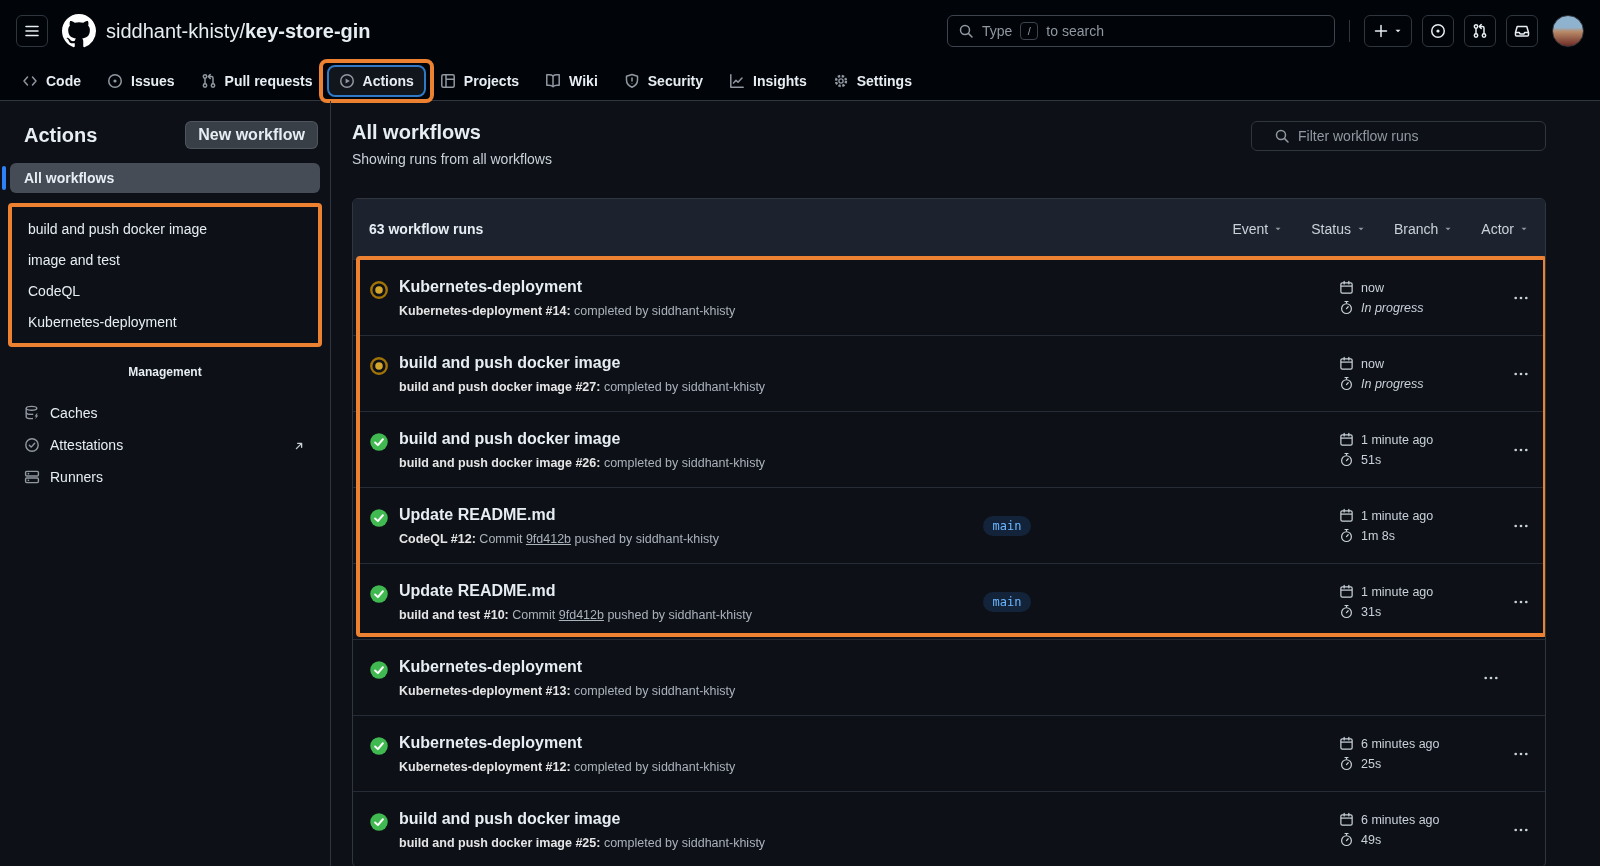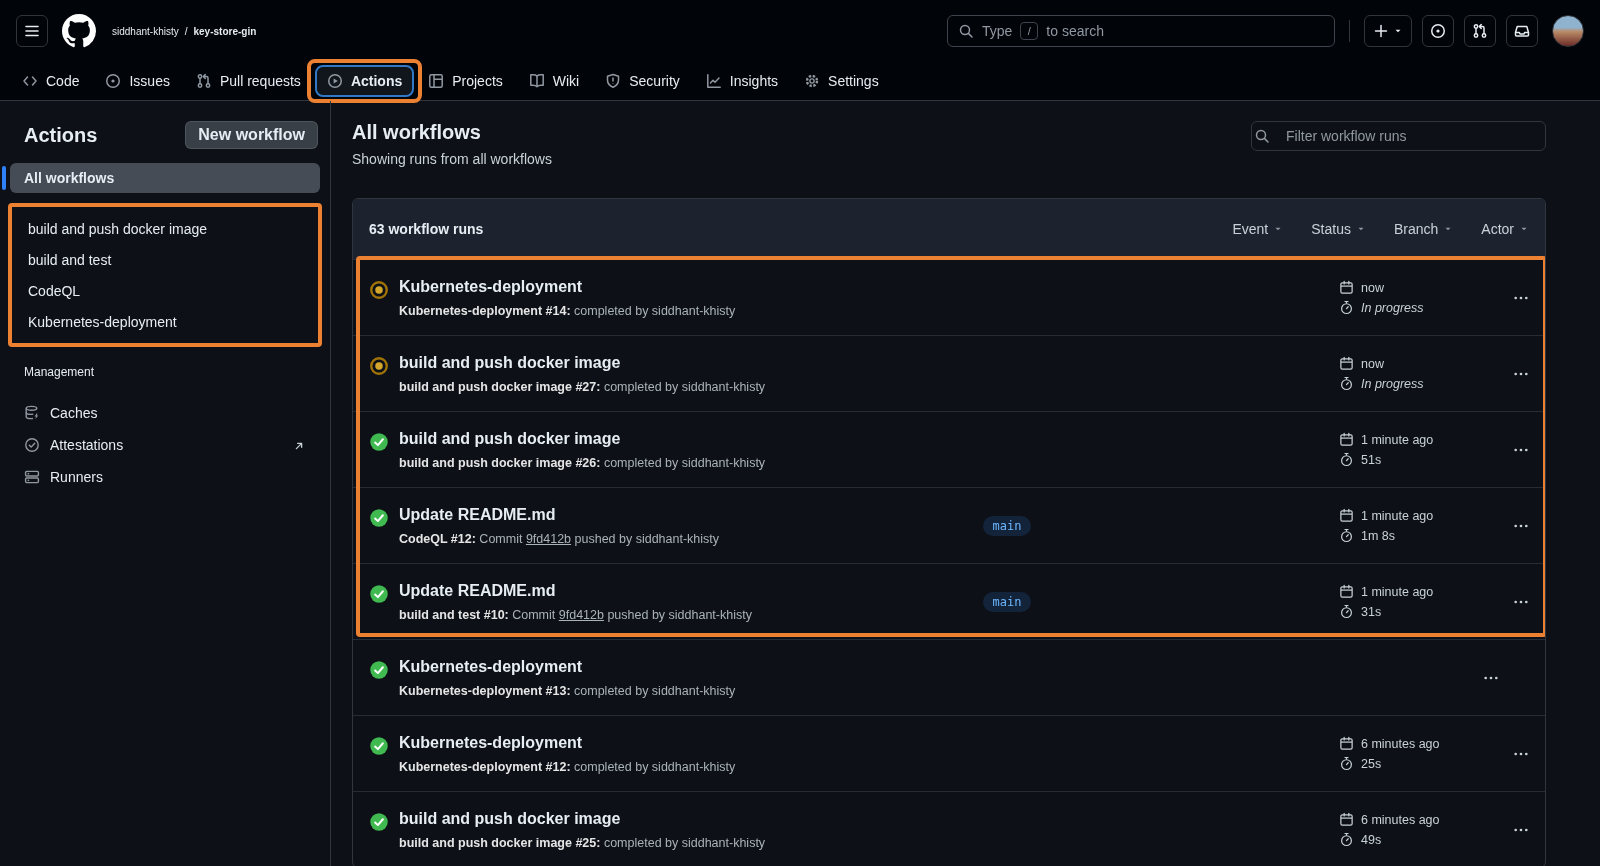--- a/index.html
+++ b/index.html
@@ -15,65 +15,65 @@
     width:1600px;height:866px;overflow:hidden;background:var(--bg);color:var(--text);
     font-family:"Liberation Sans", sans-serif; font-size:14px; position:relative;
   }
   svg{display:block;}
   button{font-family:inherit;background:none;border:none;color:inherit;cursor:pointer;padding:0;}
 
   
   .app-header{height:62px;background:var(--header-bg);display:flex;align-items:center;padding:0 16px;gap:10px;}
   .hamburger{width:32px;height:32px;border:1px solid var(--border);border-radius:6px;display:flex;align-items:center;justify-content:center;color:var(--text);}
   .gh-logo{color:#fff;margin-left:4px;}
-  .breadcrumb{display:flex;align-items:center;gap:6px;margin-left:6px;font-size:10px;}
+  .breadcrumb{display:flex;align-items:center;gap:0;font-size:20px;}
   .breadcrumb .owner{color:var(--text);}
   .breadcrumb .sep{color:var(--text);}
   .breadcrumb .repo{font-weight:700;}
   .header-spacer{flex:1;}
   .search-box{width:388px;height:32px;border:1px solid #3d444d;border-radius:6px;display:flex;align-items:center;gap:8px;padding:0 10px;color:var(--muted);background:var(--header-bg);}
   .search-box .slash-key{width:18px;height:18px;border:1px solid #3d444d;border-radius:4px;display:flex;align-items:center;justify-content:center;font-size:11px;color:var(--muted);}
   .header-divider{width:1px;height:22px;background:var(--border);margin:0 4px;}
   .icon-btn{height:32px;min-width:32px;border:1px solid var(--border);border-radius:6px;display:flex;align-items:center;justify-content:center;color:var(--text);gap:4px;}
   .icon-btn.plus-btn{width:48px;}
   .avatar{width:32px;height:32px;border-radius:50%;margin-left:4px;border:1px solid #30363d;
     background:linear-gradient(180deg,#8fb3cf 0%,#8fb3cf 38%,#b98b68 52%,#6e2b26 100%);}
 
   
   .tab-nav{height:39px;background:var(--header-bg);border-bottom:1px solid var(--border);display:flex;align-items:center;padding:0 12px;gap:6px;}
-  .tab{display:flex;align-items:center;gap:8px;padding:6px 10px;font-size:14px;color:var(--text);border-radius:6px;position:relative;}
+  .tab{display:flex;align-items:center;gap:8px;padding:6px 10px;font-size:14px;color:var(--text);border-radius:6px;position:relative;font-weight:bold;}
   .tab .tab-icon{color:var(--muted);}
   .tab.selected{outline:2px solid #3178c6;background:#11161d;font-weight:700;}
   .tab-annotation{position:absolute;inset:-8px -10px;border:4px solid var(--orange);border-radius:8px;pointer-events:none;}
 
   
   .content{display:flex;height:765px;}
   .sidebar{width:331px;border-right:1px solid var(--border);padding-top:20px;position:relative;flex:none;}
   .main{flex:1;padding:20px 54px 0 21px;}
 
   
   .sidebar-head{display:flex;align-items:center;justify-content:space-between;padding:0 12px 0 24px;margin-bottom:14px;}
   .sidebar-title{font-size:20px;font-weight:700;}
   .new-workflow-btn{height:28px;padding:0 12px;background:var(--btn-bg);border:1px solid rgba(240,246,252,0.12);border-radius:6px;font-size:16px;font-weight:600;color:var(--text);}
   .all-workflows{position:relative;margin:0 10px;height:30px;display:flex;align-items:center;background:var(--sel-bg);border-radius:6px;padding-left:14px;font-weight:700;font-size:14px;cursor:pointer;}
   .accent-bar{position:absolute;left:-8px;top:3px;width:4px;height:24px;border-radius:2px;background:#2f81f7;}
   .annotation-box{border:4px solid var(--orange);border-radius:4px;}
   .sidebar-annotation{margin:10px 8px 0 8px;padding:6px 0;}
   .wf-item{height:31px;display:flex;align-items:center;padding-left:16px;font-size:14px;color:var(--text);cursor:pointer;}
   .mgmt{margin-top:18px;padding:0 24px 0 24px;}
-  .mgmt-label{font-size:12px;font-weight:400;color:var(--text);margin:0 0 10px 0;}
+  .mgmt-label{font-size:12px;font-weight:700;color:var(--text);margin:0 0 10px 0;text-align:center;}
   .mgmt-item{display:flex;align-items:flex-end;gap:10px;height:32px;color:var(--text);font-size:14px;cursor:pointer;}
   .mgmt-item .mi-icon{color:var(--muted);}
   .mgmt-item .ext{margin-left:auto;color:var(--text-soft);}
 
   
   .main-head{display:flex;justify-content:space-between;align-items:flex-start;}
   .main-title{font-size:20px;font-weight:600;margin:0;}
   .main-subtitle{font-size:14px;color:var(--text-soft);margin:7px 0 0 0;}
-  .filter-input{width:295px;height:30px;border:1px solid var(--border);border-radius:6px;background:var(--bg);display:flex;align-items:center;gap:16px;padding:0 2px;color:var(--muted);font-size:14px;}
+  .filter-input{width:295px;height:30px;border:1px solid var(--border);border-radius:6px;background:var(--bg);display:flex;align-items:center;gap:8px;padding:0 22px;color:var(--muted);font-size:14px;}
 
   
   .runs-card{margin-top:31px;border:1px solid var(--border);border-radius:6px;position:relative;overflow:hidden;}
   .runs-head{height:60px;background:#1d232e;display:flex;align-items:center;padding:0 16px;}
   .runs-count{font-size:14px;font-weight:700;}
   .runs-filters{margin-left:auto;display:flex;gap:28px;}
   .filter-dd{display:flex;align-items:center;gap:5px;font-size:14px;color:var(--text-soft);}
   .filter-dd .caret{color:var(--muted);}
 
   .run-row{height:76px;border-top:1px solid var(--border-subtle);display:grid;grid-template-columns:minmax(0,1fr) 120px 272px 160px 30px;align-items:center;padding:0 16px;}
@@ -263,21 +263,21 @@
     <div class="sidebar-head">
       <span class="sidebar-title">Actions</span>
       <button class="new-workflow-btn">New workflow</button>
     </div>
     <div class="all-workflows">
       <span class="accent-bar"></span>
       <span>All workflows</span>
     </div>
     <div class="annotation-box sidebar-annotation">
       <div class="wf-item">build and push docker image</div>
-      <div class="wf-item">build and test</div>
+      <div class="wf-item">image and test</div>
       <div class="wf-item">CodeQL</div>
       <div class="wf-item">Kubernetes-deployment</div>
     </div>
     <div class="mgmt">
       <p class="mgmt-label">Management</p>
       <div class="mgmt-item">
         <span class="mi-icon">
           <svg width="16" height="16" viewBox="0 0 16 16" fill="none" stroke="currentColor" stroke-width="1.4">
               <ellipse cx="7.5" cy="3.3" rx="5.3" ry="1.9"></ellipse>
               <path d="M2.2 3.3v4.2c0 1 2.4 1.9 5.3 1.9.6 0 1.2 0 1.7-.1"></path>

